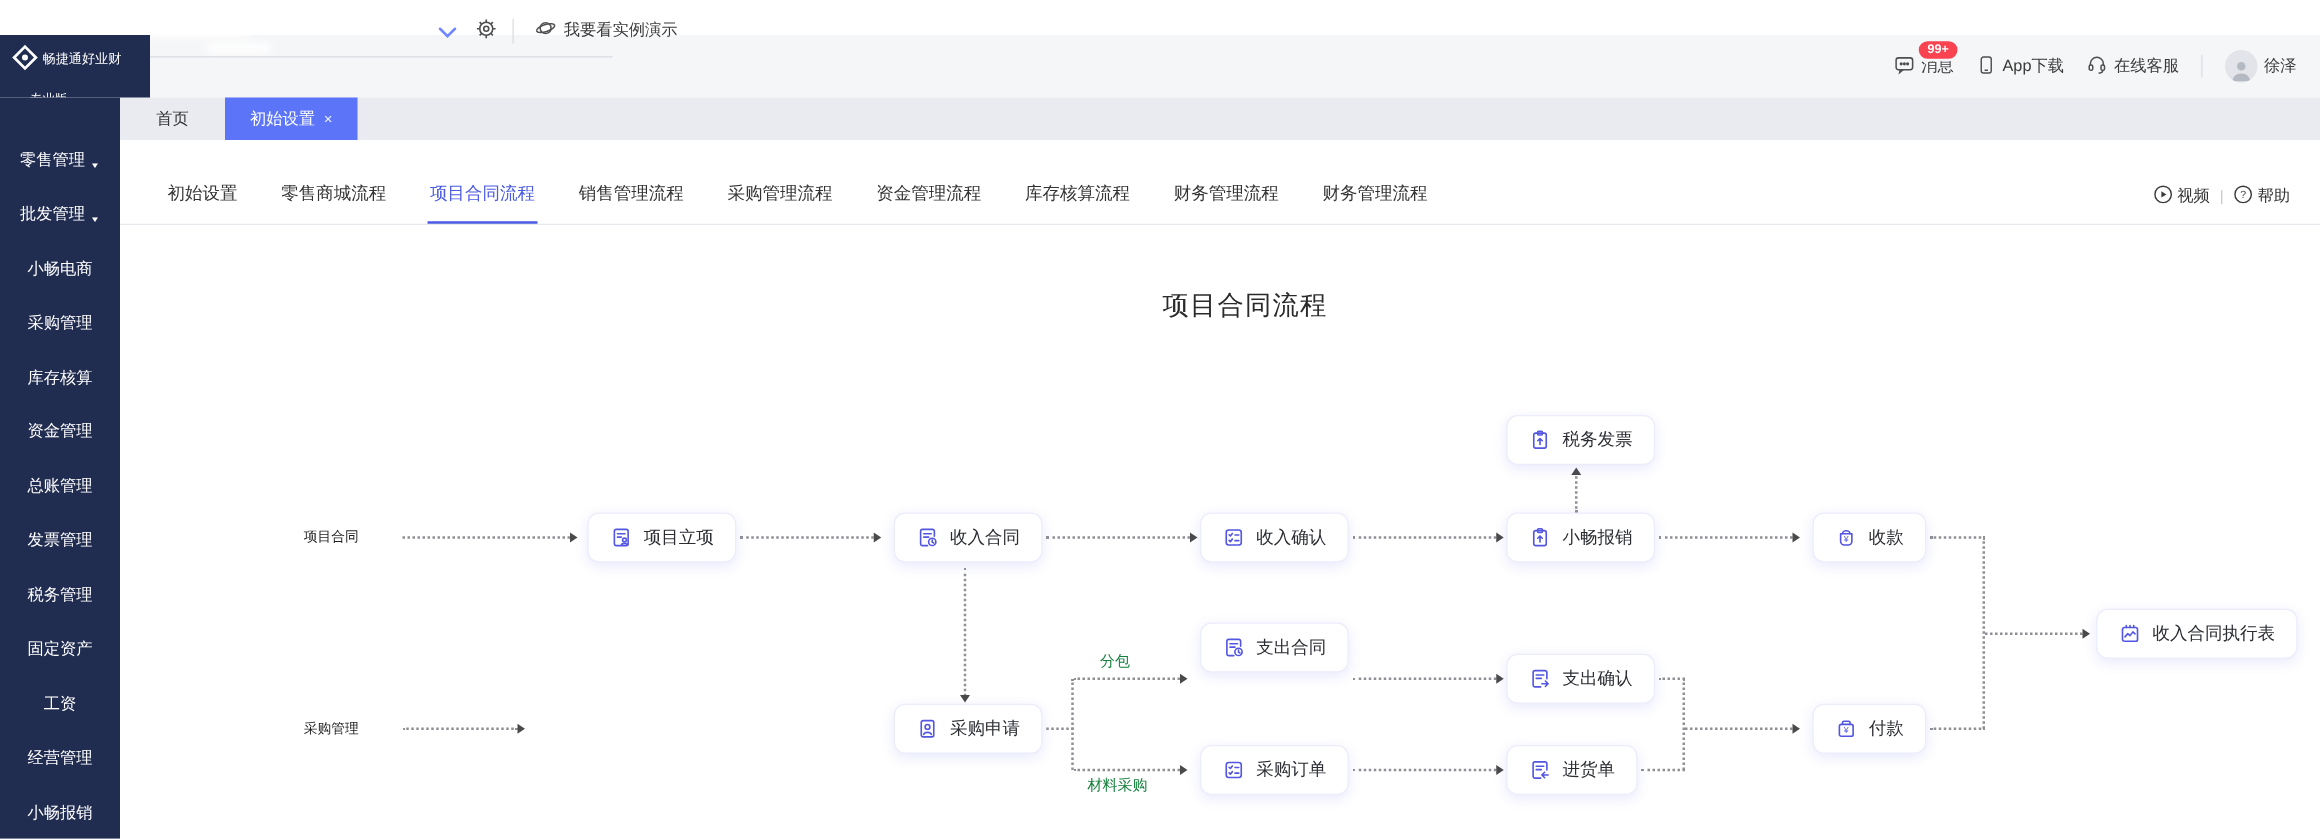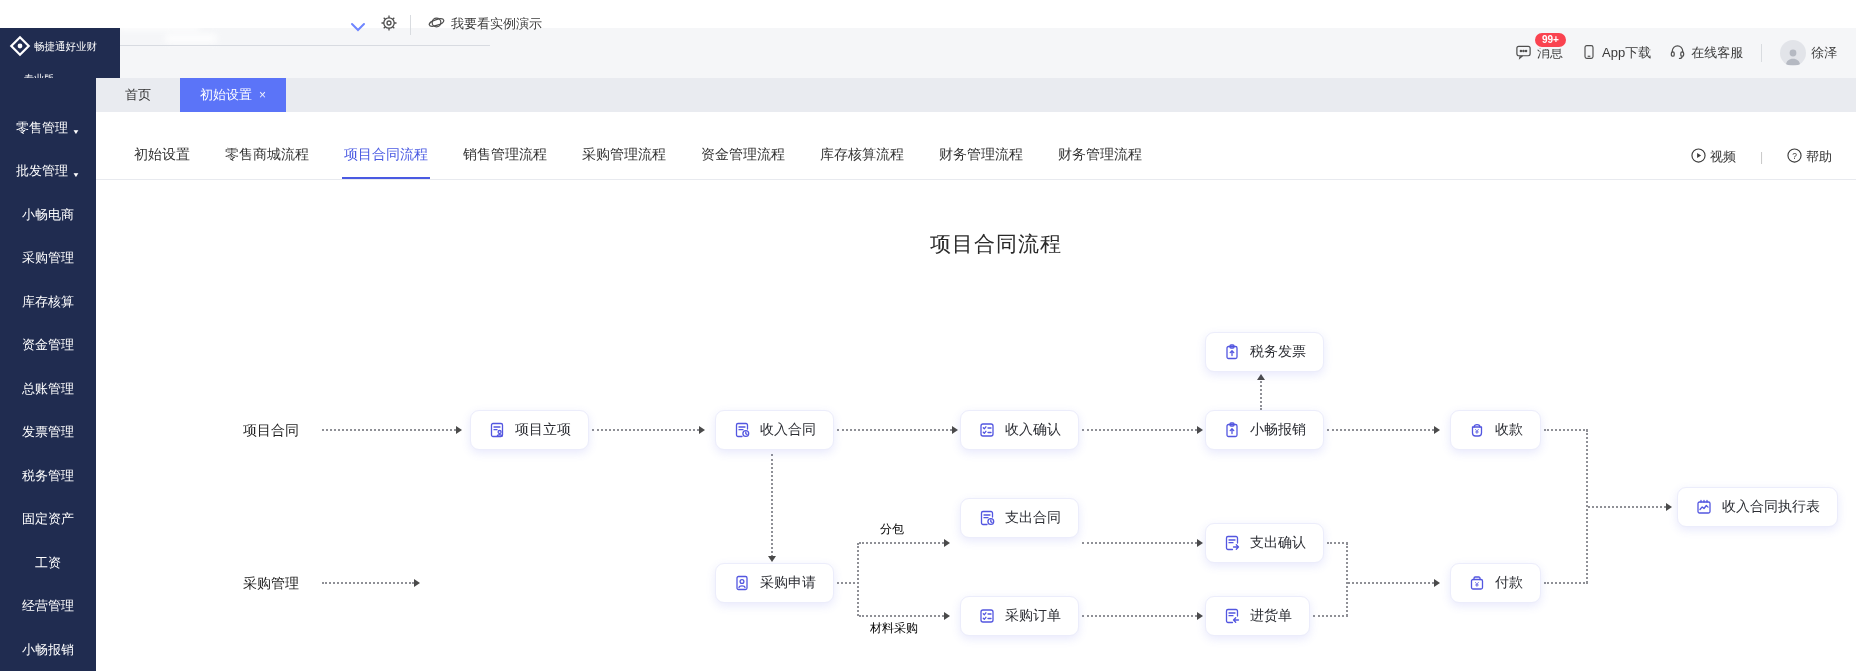--- a/index.html
+++ b/index.html
@@ -41,28 +41,28 @@
   .snav { display:flex; flex-direction:column; }
   .sitem { height:43.5px; display:flex; align-items:flex-end; justify-content:center; gap:4px; color:#fff; font-size:13px; cursor:pointer; }
   .scaret { font-size:8px; color:#fff; transform:scaleY(.8); }
 
   
   .flowtabs { position:absolute; top:112px; left:96px; right:0; height:68px; background:#fff;
     border-bottom:1px solid #e8eaef; display:flex; align-items:flex-end; padding-left:36px; }
   .ftab { font-size:14px; color:#333; padding:0 2px 15px; margin-right:31px; cursor:pointer; position:relative; white-space:nowrap; }
   .ftab.active { color:#4a5ae2; }
   .ftab.active::after { content:""; position:absolute; left:0; right:0; bottom:0; height:2px; background:#4a5ae2; }
-  .nav-utils { position:absolute; right:24px; top:148px; display:flex; align-items:center; gap:24px; font-size:13px; color:#333; z-index:4; }
+  .nav-utils { position:absolute; right:24px; top:148px; display:flex; align-items:center; gap:8px; font-size:13px; color:#333; z-index:4; }
   .nav-utils .u { display:flex; align-items:center; gap:4px; cursor:pointer; }
   .udiv { color:#c8c8c8; font-size:12px; }
 
   
   .dg-title { position:absolute; left:930px; top:230px; font-size:21px; color:#2a2a2a; font-weight:500; letter-spacing:1px; }
-  .rowlabel { position:absolute; font-size:14px; color:#1f1f1f; font-weight:500; }
-  .branchlabel { position:absolute; font-size:12px; color:#000000; }
+  .rowlabel { position:absolute; font-size:11px; color:#1f1f1f; font-weight:500; }
+  .branchlabel { position:absolute; font-size:12px; color:#15803d; }
 
   .fnode { position:absolute; height:40px; display:flex; align-items:center; gap:9px; padding:0 17px;
     background:#fff; border:1px solid #ecedfb; border-radius:9px; font-size:14px; color:#2b2d33;
     box-shadow:0 3px 10px rgba(90,100,235,.14); cursor:pointer; white-space:nowrap; z-index:3; }
   .nicon { width:18px; height:18px; flex:none; display:flex; }
   .nicon svg { stroke:#5356e0; fill:none; stroke-width:1.3; stroke-linecap:round; stroke-linejoin:round; }
 
   .cx { position:absolute; height:0; border-top:2px dotted #8f9096; z-index:1; }
   .cy { position:absolute; width:0; border-left:2px dotted #8f9096; z-index:1; }
   .ar { position:absolute; width:0; height:0; border-top:4px solid transparent; border-bottom:4px solid transparent; border-left:6px solid #4a4a4a; z-index:2; }

